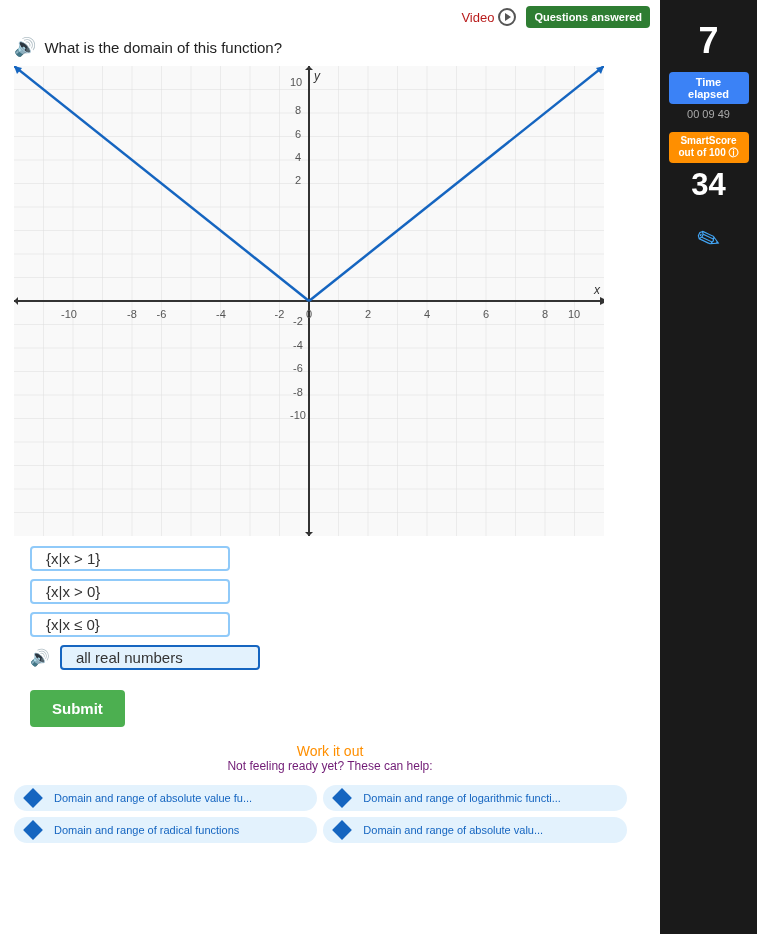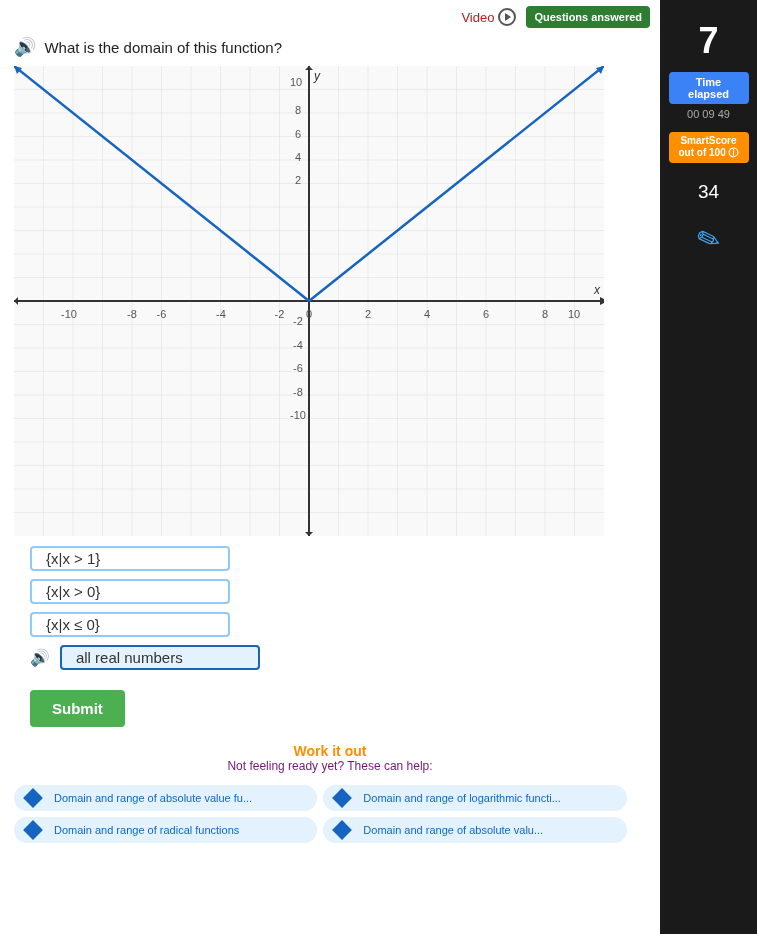--- a/index.html
+++ b/index.html
@@ -153,21 +153,21 @@
     }
 
     
     .work-it-out {
       text-align: center;
       padding: 6px 0;
     }
 
     .work-it-out-title {
       color: #ff8f00;
-      font-weight: bold;
+      font-weight: normal;
       font-size: 14px;
     }
 
     .work-it-out-sub {
       font-size: 12px;
       color: #701a75;
     }
 
     
     .help-cards {
@@ -232,23 +232,23 @@
       font-weight: bold;
       padding: 3px 6px;
       border-radius: 4px;
       text-align: center;
       margin-top: 12px;
       width: 80px;
     }
 
     .smartscore-num {
       color: white;
-      font-size: 19px;
-      font-weight: normal;
-      margin-top: 18px;
+      font-size: 31px;
+      font-weight: bold;
+      margin-top: 4px;
     }
 
     .pencil-icon {
       color: #42a5f5;
       font-size: 28px;
       margin-top: 20px;
       transform: rotate(-20deg);
       display: inline-block;
     }
 

